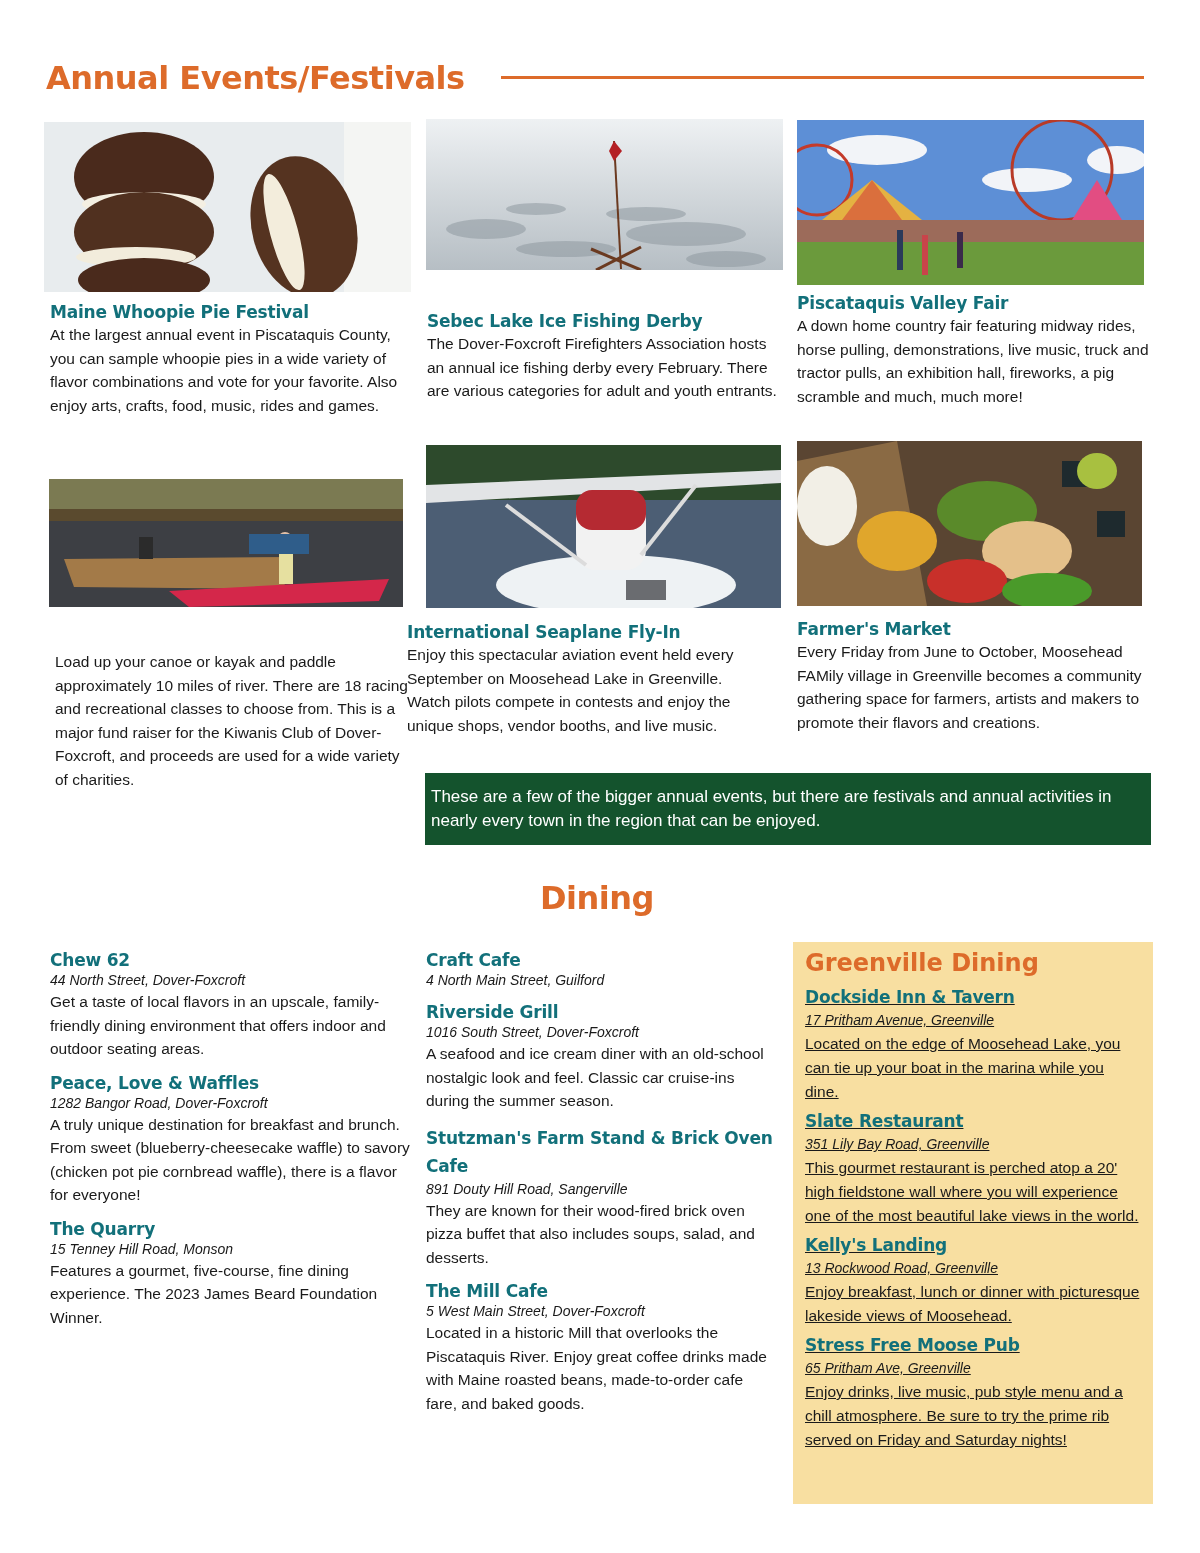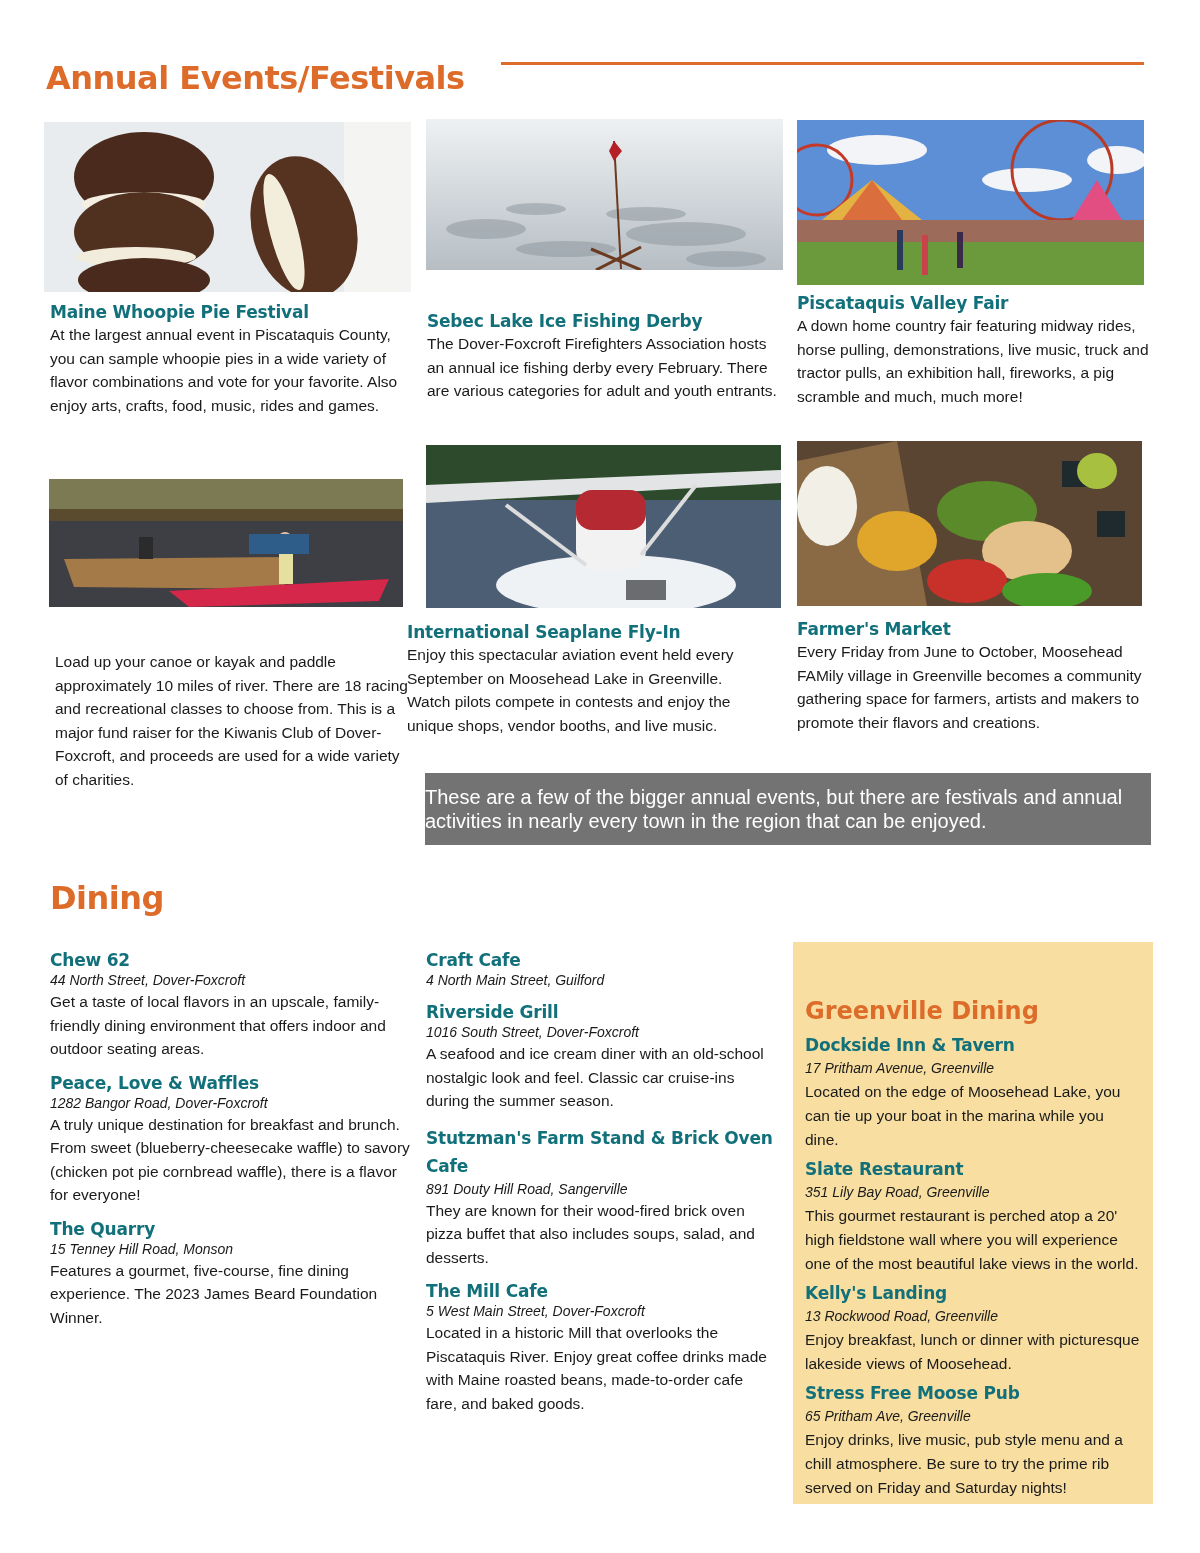--- a/index.html
+++ b/index.html
@@ -1,19 +1,19 @@
 <!DOCTYPE html>
 <html><head>
 <meta charset="utf-8">
 <style>
   * { box-sizing: border-box; margin: 0; padding: 0; }
   html, body { width: 1200px; height: 1553px; background: #ffffff; overflow: hidden; }
   body { position: relative; font-family: "Liberation Sans", sans-serif; color: #1a1a1a; }
 
-  .section-title { position: absolute; display: flex; align-items: flex-start; gap: 28px; }
+  .section-title { position: absolute; display: flex; align-items: center; gap: 28px; }
   .section-title h1 {
     font-family: "DejaVu Sans", sans-serif; font-weight: bold; color: #dd6b2a;
     font-size: 32px; letter-spacing: -0.5px; line-height: 1; white-space: nowrap;
   }
   .section-title .rule { height: 3px; background: #dd6b2a; margin-left: 8px; margin-bottom: 2px; flex: 1; }
 
   .photo { position: absolute; overflow: hidden; }
   .photo svg { width: 100%; height: 100%; display: block; }
 
   .event { position: absolute; }
@@ -21,36 +21,36 @@
     font-family: "DejaVu Sans", sans-serif; font-weight: bold; color: #12707a;
     font-size: 17px; line-height: 22px; letter-spacing: -0.2px;
   }
   .event p, .rest p {
     font-family: "Liberation Sans", sans-serif; font-size: 15.5px; line-height: 23.5px; color: #1a1a1a;
   }
   .rest .addr { font-style: italic; font-size: 14px; line-height: 19px; }
 
   .callout {
     position: absolute; left: 425px; top: 773px; width: 726px; height: 72px;
-    background: #737373; color: #ffffff; padding: 12px 0;
-    font-size: 20px; line-height: 24px;
+    background: #14532d; color: #ffffff; padding: 12px 6px;
+    font-size: 17px; line-height: 24px;
   }
 
   .dining-col { position: absolute; }
   .rest { margin-bottom: 11px; }
 
   .greenville-box {
     position: absolute; left: 793px; top: 942px; width: 360px; height: 562px;
     background: #f8dfa1; padding: 4px 12px;
   }
   .greenville-box h3 {
     font-family: "DejaVu Sans", sans-serif; font-weight: bold; color: #dd6b2a;
-    font-size: 24px; line-height: 34px; margin-bottom: 6px; margin-top: 48px;
-  }
-  .greenville-box .rest { margin-bottom: 6px; }
+    font-size: 24px; line-height: 34px; margin-bottom: 6px;
+  }
+  .greenville-box .rest { margin-bottom: 6px; text-decoration: underline; }
   .greenville-box .rest p { line-height: 24px; }
 </style>
 </head>
 <body>
 
 <div class="section-title" style="left:46px; top:62px; width:1098px;">
   <h1>Annual Events/Festivals</h1>
   <div class="rule"></div>
 </div>
 

